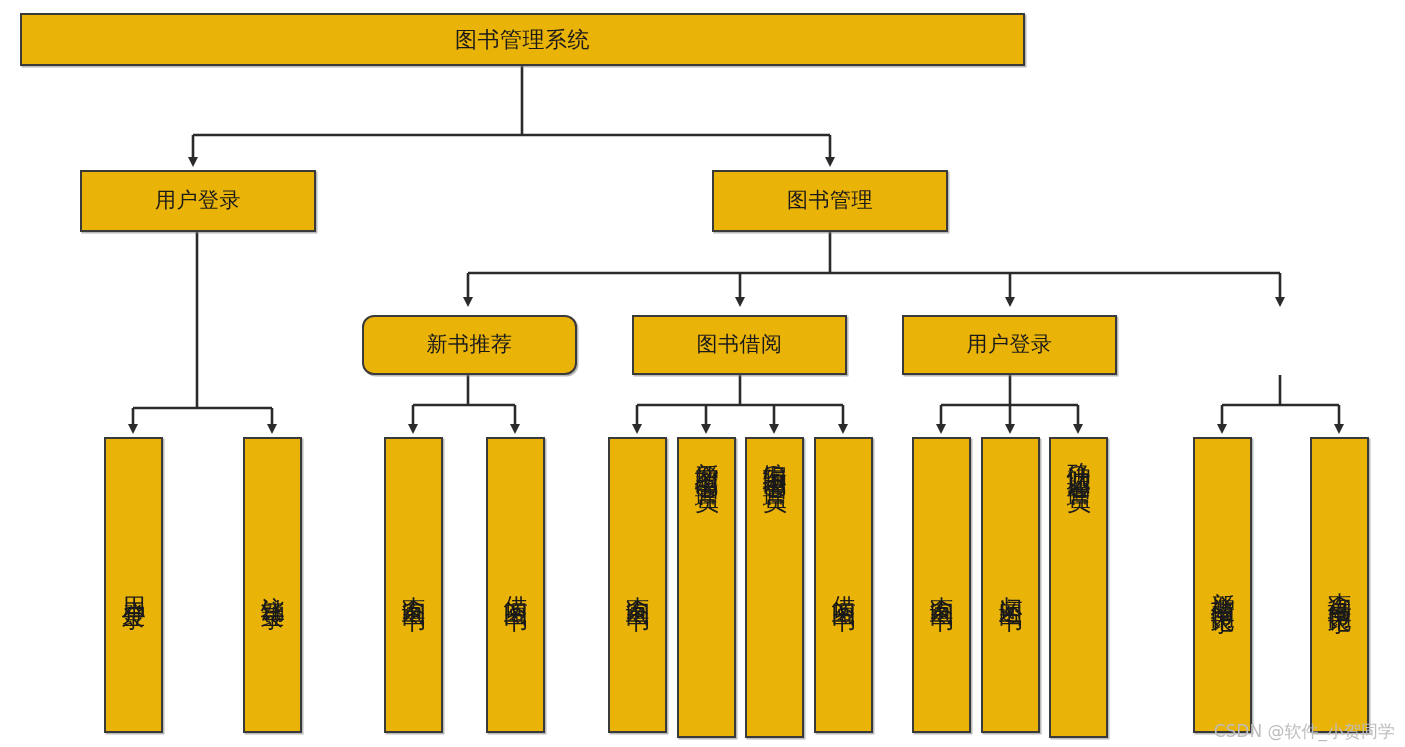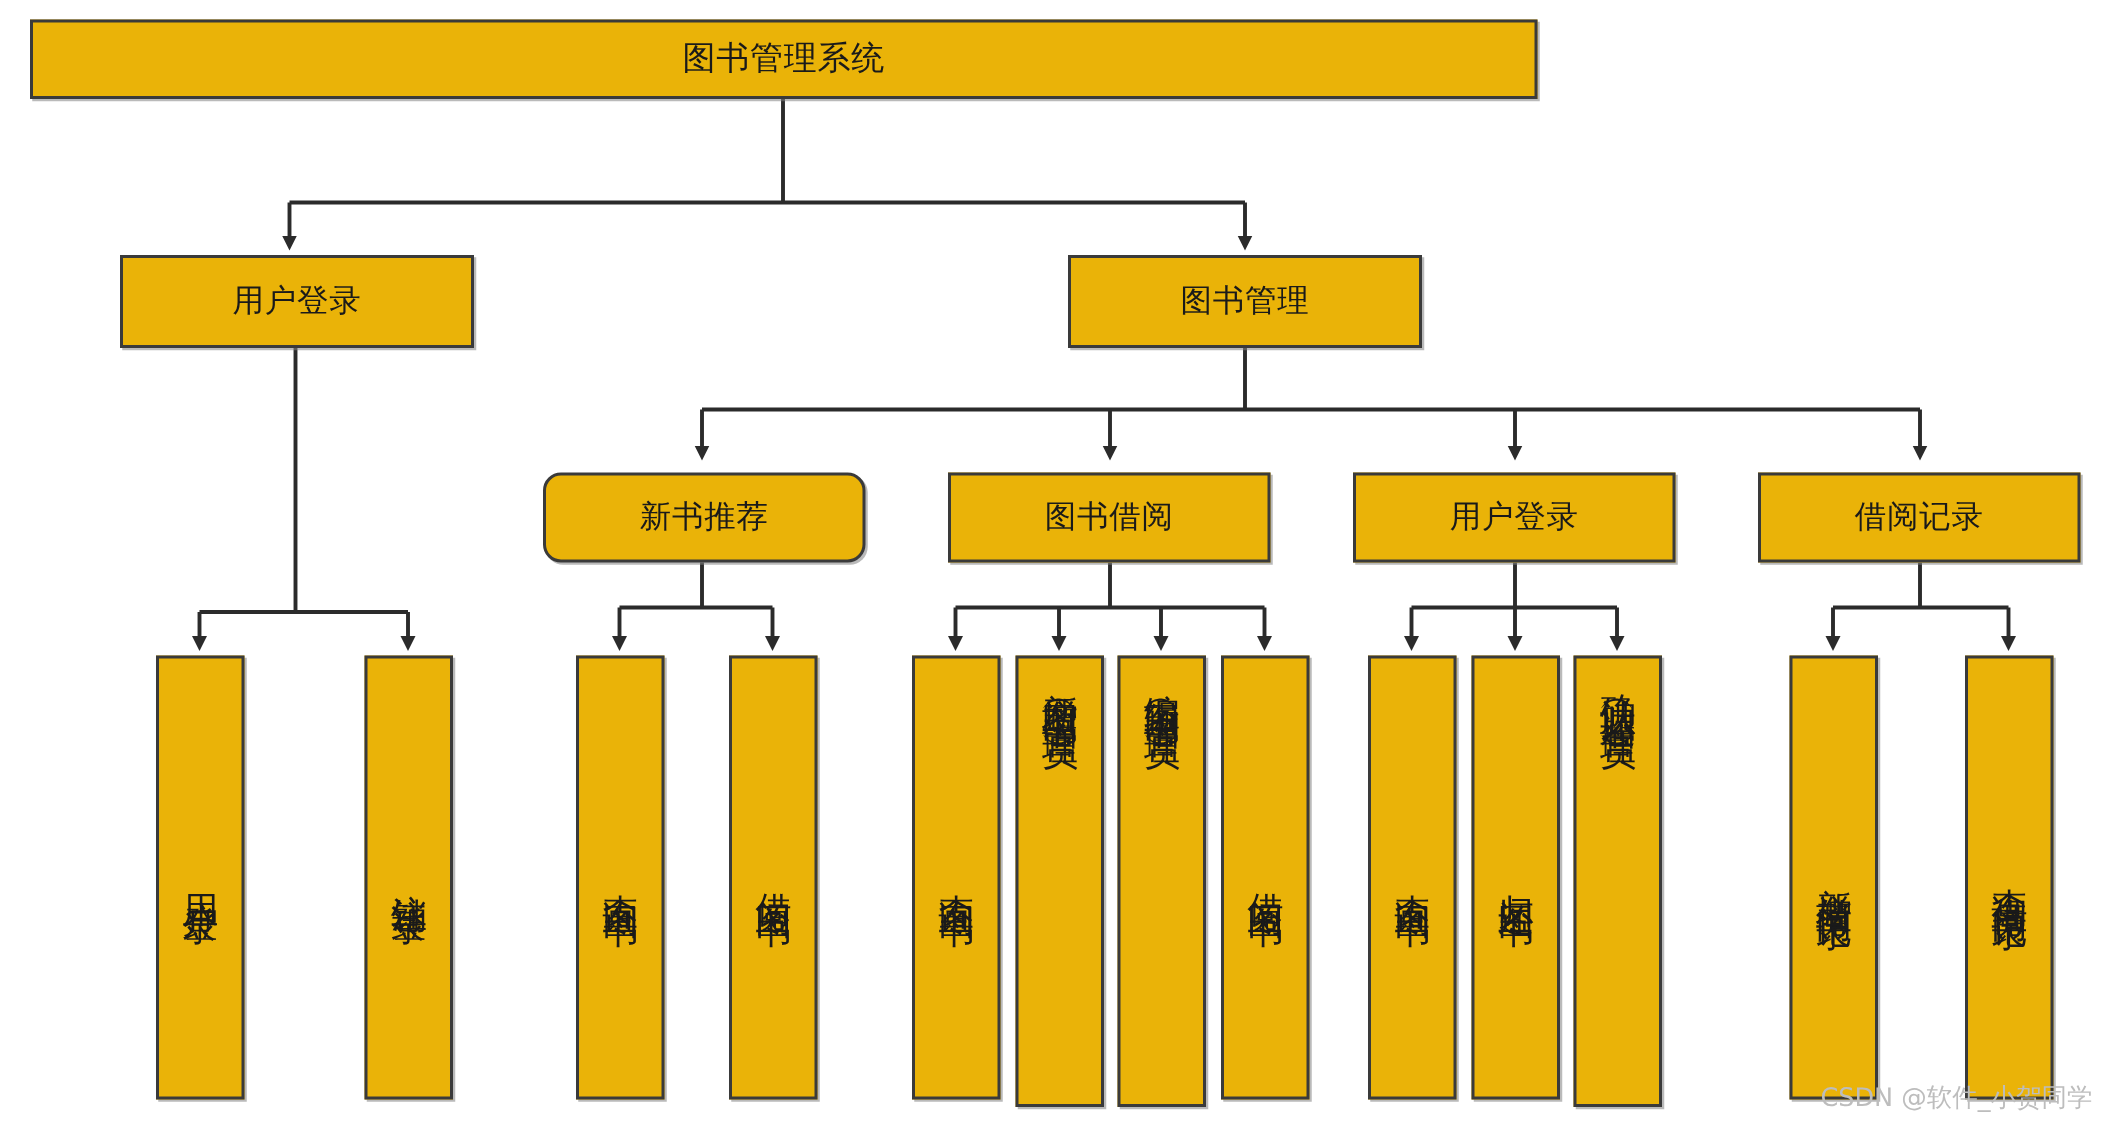--- a/index.html
+++ b/index.html
@@ -146,23 +146,20 @@
 
   <div class="node h" style="left:362px; top:315px; width:215px; height:60px;border-radius:12px;">
     <span class="lbl">新书推荐</span>
   </div>
   <div class="node h" style="left:632px; top:315px; width:215px; height:60px;">
     <span class="lbl">图书借阅</span>
   </div>
   <div class="node h" style="left:902px; top:315px; width:215px; height:60px;">
     <span class="lbl">用户登录</span>
   </div>
-  <div class="node h" style="left:1172px; top:315px; width:215px; height:60px;">
-    <span class="lbl">借阅记录</span>
-  </div>
 
   <div class="node v mid-text" style="left:104px; top:437px; width:59px; height:296px;">
     <span class="lbl">用户登录</span>
   </div>
   <div class="node v mid-text" style="left:243px; top:437px; width:59px; height:296px;">
     <span class="lbl">注销登录</span>
   </div>
 
   <div class="node v mid-text" style="left:384px; top:437px; width:59px; height:296px;">
     <span class="lbl">查询图书</span>

